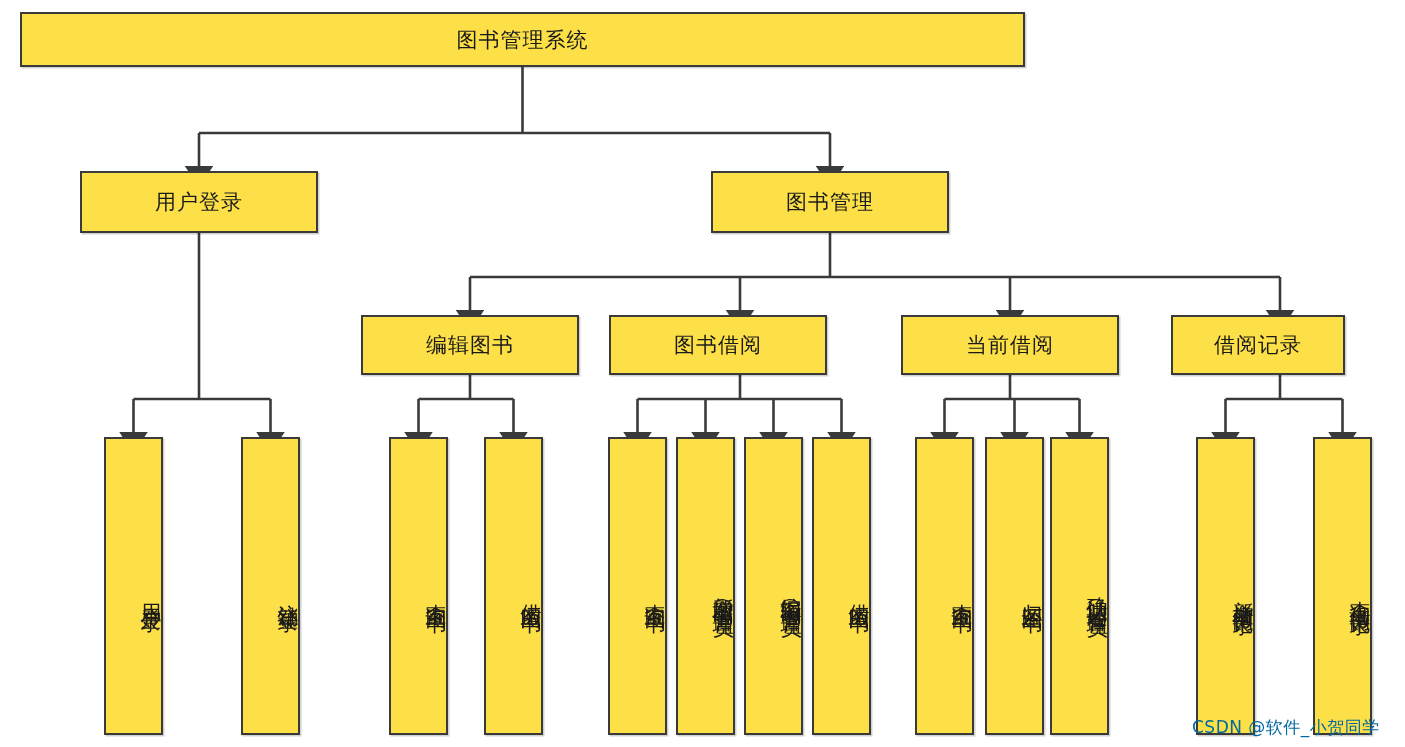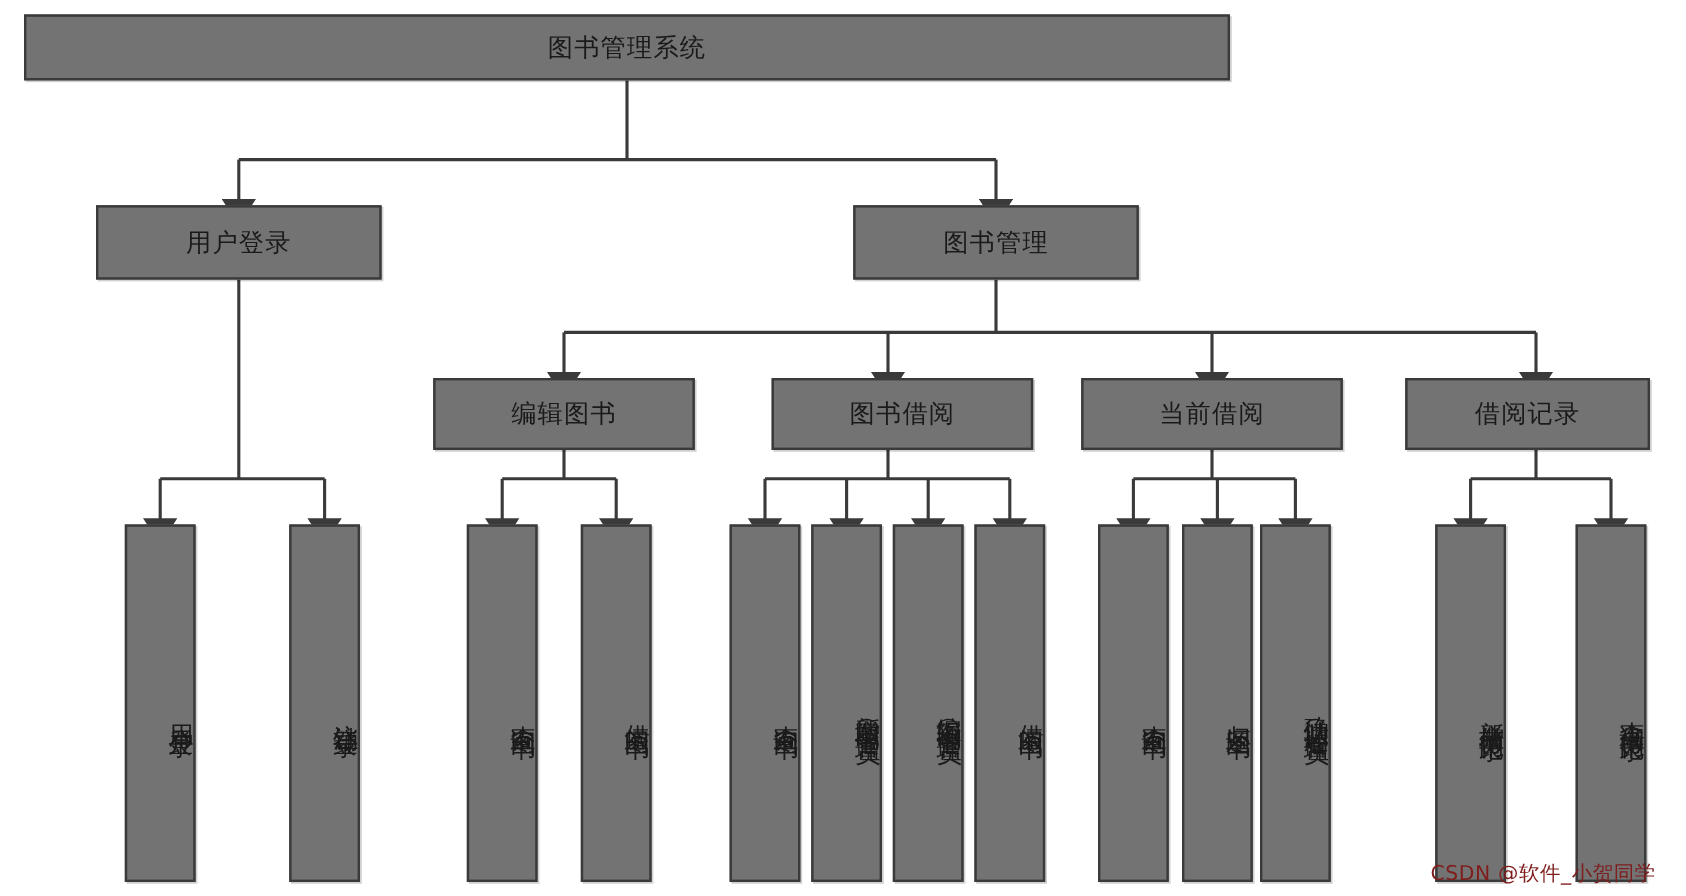--- a/index.html
+++ b/index.html
@@ -20,21 +20,21 @@
     left: 0;
     top: 0;
     width: 1405px;
     height: 747px;
     pointer-events: none;
   }
   .node {
     position: absolute;
     box-sizing: border-box;
     border: 2.5px solid #3a3a3a;
-    background: #737373;
+    background: #fde047;
     color: #1a1a1a;
     display: flex;
     align-items: center;
     justify-content: center;
     text-align: center;
     box-shadow: 1.5px 1.5px 0 rgba(0,0,0,0.18);
   }
   .node.horiz {
     font-size: 21px;
     letter-spacing: 1px;
@@ -49,21 +49,21 @@
     padding-top: 14px;
   }
   .node.vert .vtxt {
     writing-mode: vertical-rl;
     text-orientation: upright;
     line-height: 1;
   }
   .watermark {
     position: absolute;
     font-size: 17px;
-    color: #7f1d1d;
+    color: #0369a1;
     white-space: nowrap;
     letter-spacing: 0.5px;
   }
 </style>
 </head>
 <body>
 
 <div id="canvas">
 
   <svg id="edges" viewBox="0 0 1405 747" xmlns="http://www.w3.org/2000/svg">
@@ -115,27 +115,27 @@
       </div>
       <div class="node horiz" style="left: 80px; top: 171px; width: 238px; height: 62px;">
         <span>用户登录</span>
       </div>
       <div class="node horiz" style="left: 711px; top: 171px; width: 238px; height: 62px;">
         <span>图书管理</span>
       </div>
       <div class="node horiz" style="left: 361px; top: 315px; width: 218px; height: 60px;">
         <span>编辑图书</span>
       </div>
-      <div class="node horiz" style="left: 643px; top: 315px; width: 218px; height: 60px;">
+      <div class="node horiz" style="left: 609px; top: 315px; width: 218px; height: 60px;">
         <span>图书借阅</span>
       </div>
       <div class="node horiz" style="left: 901px; top: 315px; width: 218px; height: 60px; text-align: right;">
         <span>当前借阅</span>
       </div>
-      <div class="node horiz" style="left: 1171px; top: 315px; width: 204px; height: 60px;">
+      <div class="node horiz" style="left: 1171px; top: 315px; width: 174px; height: 60px;">
         <span>借阅记录</span>
       </div>
       <div class="node vert" style="left: 104px; top: 437px; width: 59px; height: 298px;">
         <span class="vtxt">用户登录</span>
       </div>
       <div class="node vert" style="left: 241px; top: 437px; width: 59px; height: 298px;">
         <span class="vtxt">注销登录</span>
       </div>
       <div class="node vert" style="left: 389px; top: 437px; width: 59px; height: 298px;">
         <span class="vtxt">查询图书</span>

